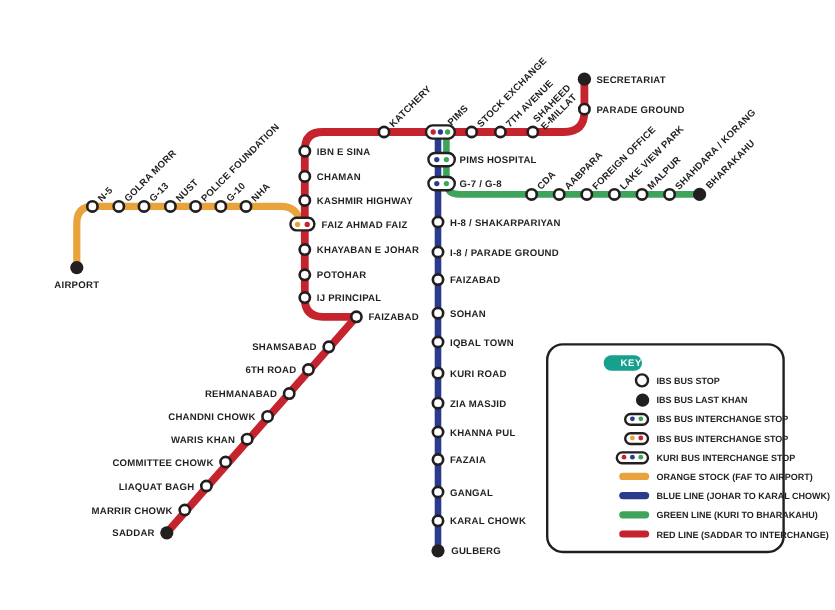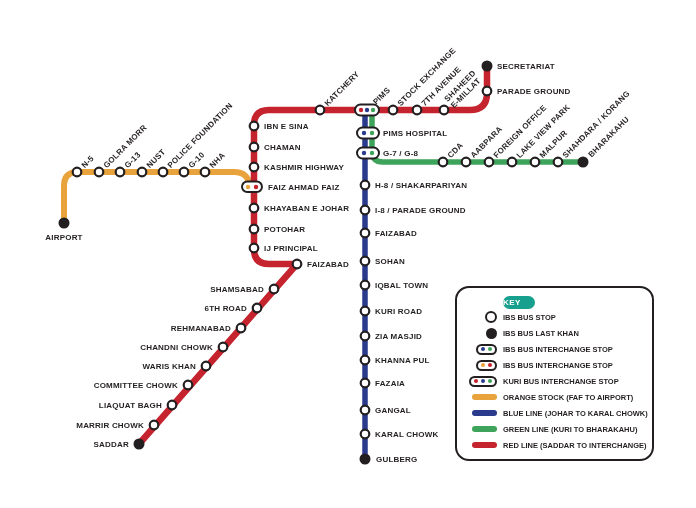--- a/index.html
+++ b/index.html
@@ -10,23 +10,23 @@
   .rail{fill:none;stroke-linecap:round;stroke-linejoin:round;}
   .stop{fill:#ffffff;stroke:#231F20;stroke-width:2.2;}
   .last{fill:#231F20;stroke:none;}
   .pill{fill:#ffffff;stroke:#231F20;stroke-width:2;}
   .dot-red{fill:#C5232D;}.dot-blue{fill:#2A3A8C;}.dot-green{fill:#3EA45B;}.dot-orange{fill:#E8A33C;}
   text.lbl{font-weight:bold;font-size:8px;letter-spacing:.2px;fill:#231F20;}
   
   .legend{position:absolute;left:455px;top:286px;width:199px;height:175px;background:#fff;
           border:2.5px solid #231F20;border-radius:14px;box-sizing:border-box;}
   .key-badge{margin:8px 0 0 46px;width:32px;height:13px;border-radius:7px;background:#18A08F;
-             color:#fff;font-size:8px;font-weight:bold;display:flex;align-items:center;justify-content:flex-start;
+             color:#fff;font-size:8px;font-weight:bold;display:flex;align-items:center;justify-content:flex-end;
              letter-spacing:.5px;}
-  .lrow{height:16px;display:flex;align-items:center;}
+  .lrow{height:16px;display:flex;align-items:center;padding-left:44px;}
   .lmark{width:40px;display:flex;justify-content:flex-end;align-items:center;flex:0 0 40px;}
   .ltext{margin-left:6px;font-size:7.5px;font-weight:bold;color:#231F20;white-space:nowrap;}
   .mk-circle{width:8px;height:8px;border:2px solid #231F20;border-radius:50%;background:#fff;display:inline-block;}
   .mk-circle-filled{width:11px;height:11px;border-radius:50%;background:#231F20;display:inline-block;}
   .mk-pill{height:7px;border:2px solid #231F20;border-radius:6px;background:#fff;display:inline-flex;
            align-items:center;justify-content:center;gap:2.5px;padding:0 3px;}
   .mk-dot{width:4.5px;height:4.5px;border-radius:50%;display:inline-block;}
   .bg-red{background:#C5232D;}.bg-blue{background:#2A3A8C;}.bg-green{background:#3EA45B;}.bg-orange{background:#E8A33C;}
   .mk-bar{width:25px;height:6.5px;border-radius:3.5px;display:inline-block;}
 </style>

